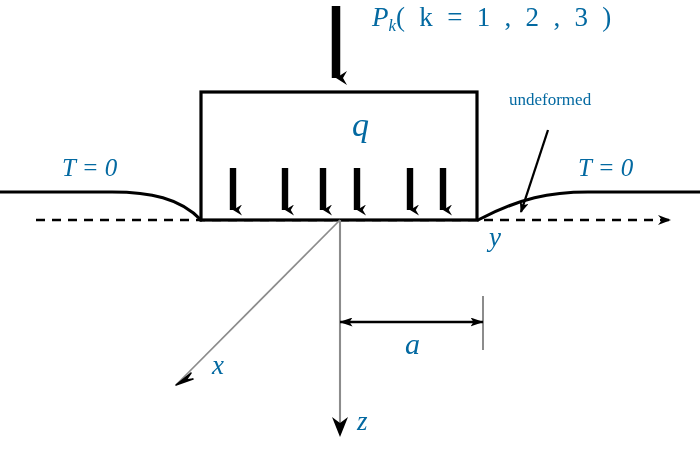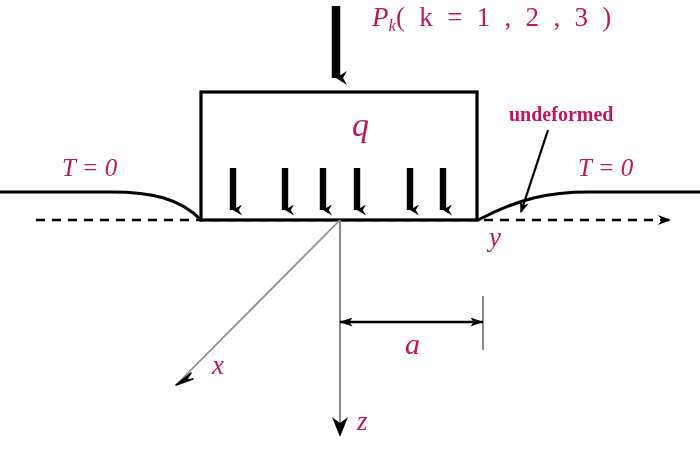--- a/index.html
+++ b/index.html
@@ -18,21 +18,21 @@
     overflow: hidden;
   }
   #figure svg {
     position: absolute;
     left: 0;
     top: 0;
   }
   .lbl {
     position: absolute;
     white-space: nowrap;
-    color: #be185d;
+    color: #0369a1;
     line-height: 1;
     user-select: none;
   }
   .math-italic {
     font-family: "Liberation Serif", "DejaVu Serif", serif;
     font-style: italic;
   }
   .math-roman {
     font-family: "Liberation Serif", "DejaVu Serif", serif;
     font-style: normal;
@@ -70,24 +70,23 @@
   }
   #t-right-label {
     left: 578px;
     top: 155px;
     font-size: 25px;
   }
 
   
   #undeformed-label {
     left: 509px;
-    top: 102px;
-    font-size: 20px;
+    top: 90px;
+    font-size: 17px;
     line-height: 1.22;
-    font-weight: bold;
   }
 
   
   #y-label {
     left: 489px;
     top: 224px;
     font-size: 27px;
   }
   #x-label {
     left: 212px;

